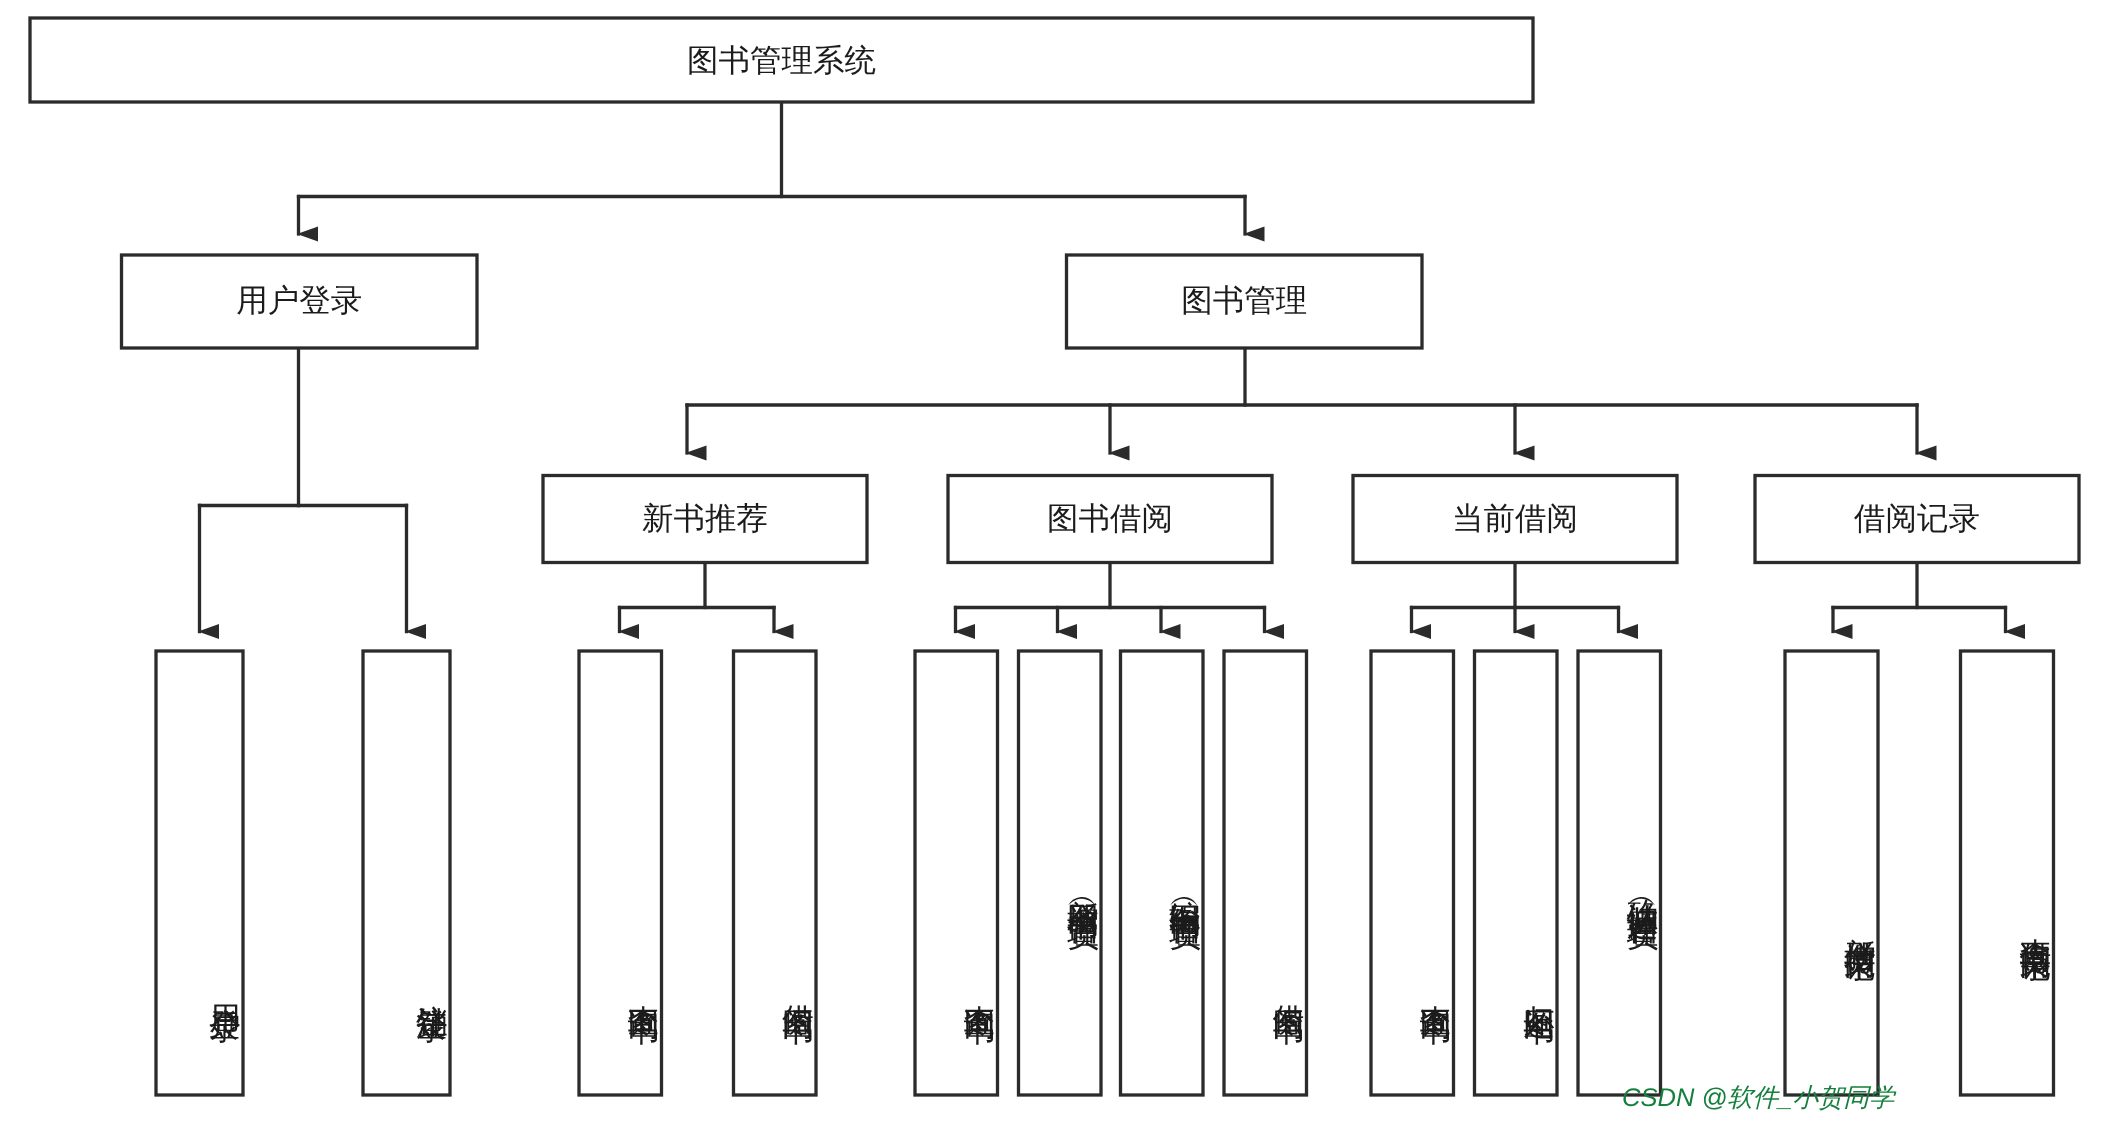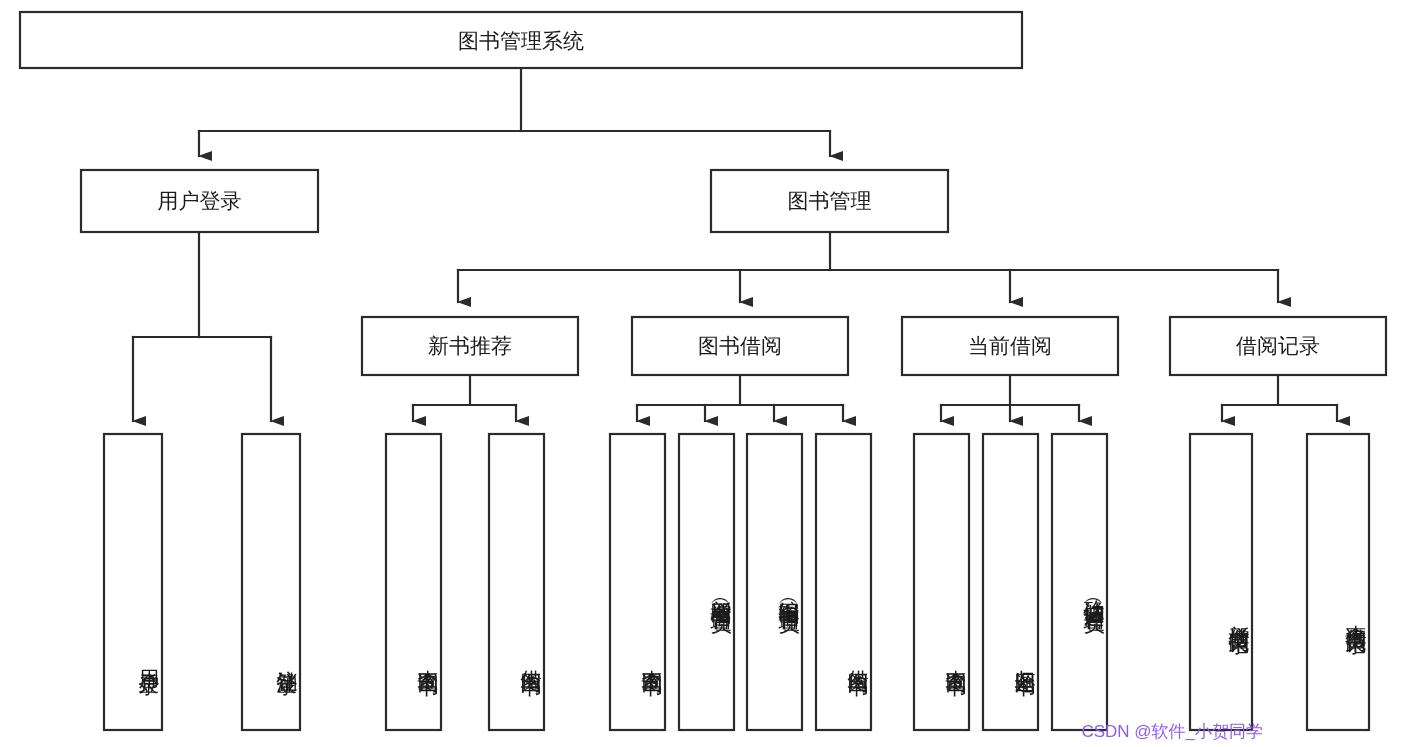--- a/index.html
+++ b/index.html
@@ -56,23 +56,24 @@
     display: flex;
     align-items: flex-start;
     justify-content: center;
   }
   .watermark {
     position: absolute;
     right: 8px;
     bottom: 4px;
     font-family: "Liberation Sans", "DejaVu Sans", sans-serif;
     font-size: 17px;
-    color: #8b5cf6;
+    color: #15803d;
     white-space: nowrap;
     pointer-events: none;
+    font-style: italic;
   }
 </style>
 </head>
 <body>
 
 <div id="diagram-root">
 
   <svg class="diagram" viewBox="0 0 1405 747">
     <defs>
       <marker id="arrow" viewBox="0 0 12 14" refX="6" refY="13" markerWidth="12" markerHeight="14" orient="auto-start-reverse" markerUnits="userSpaceOnUse">

